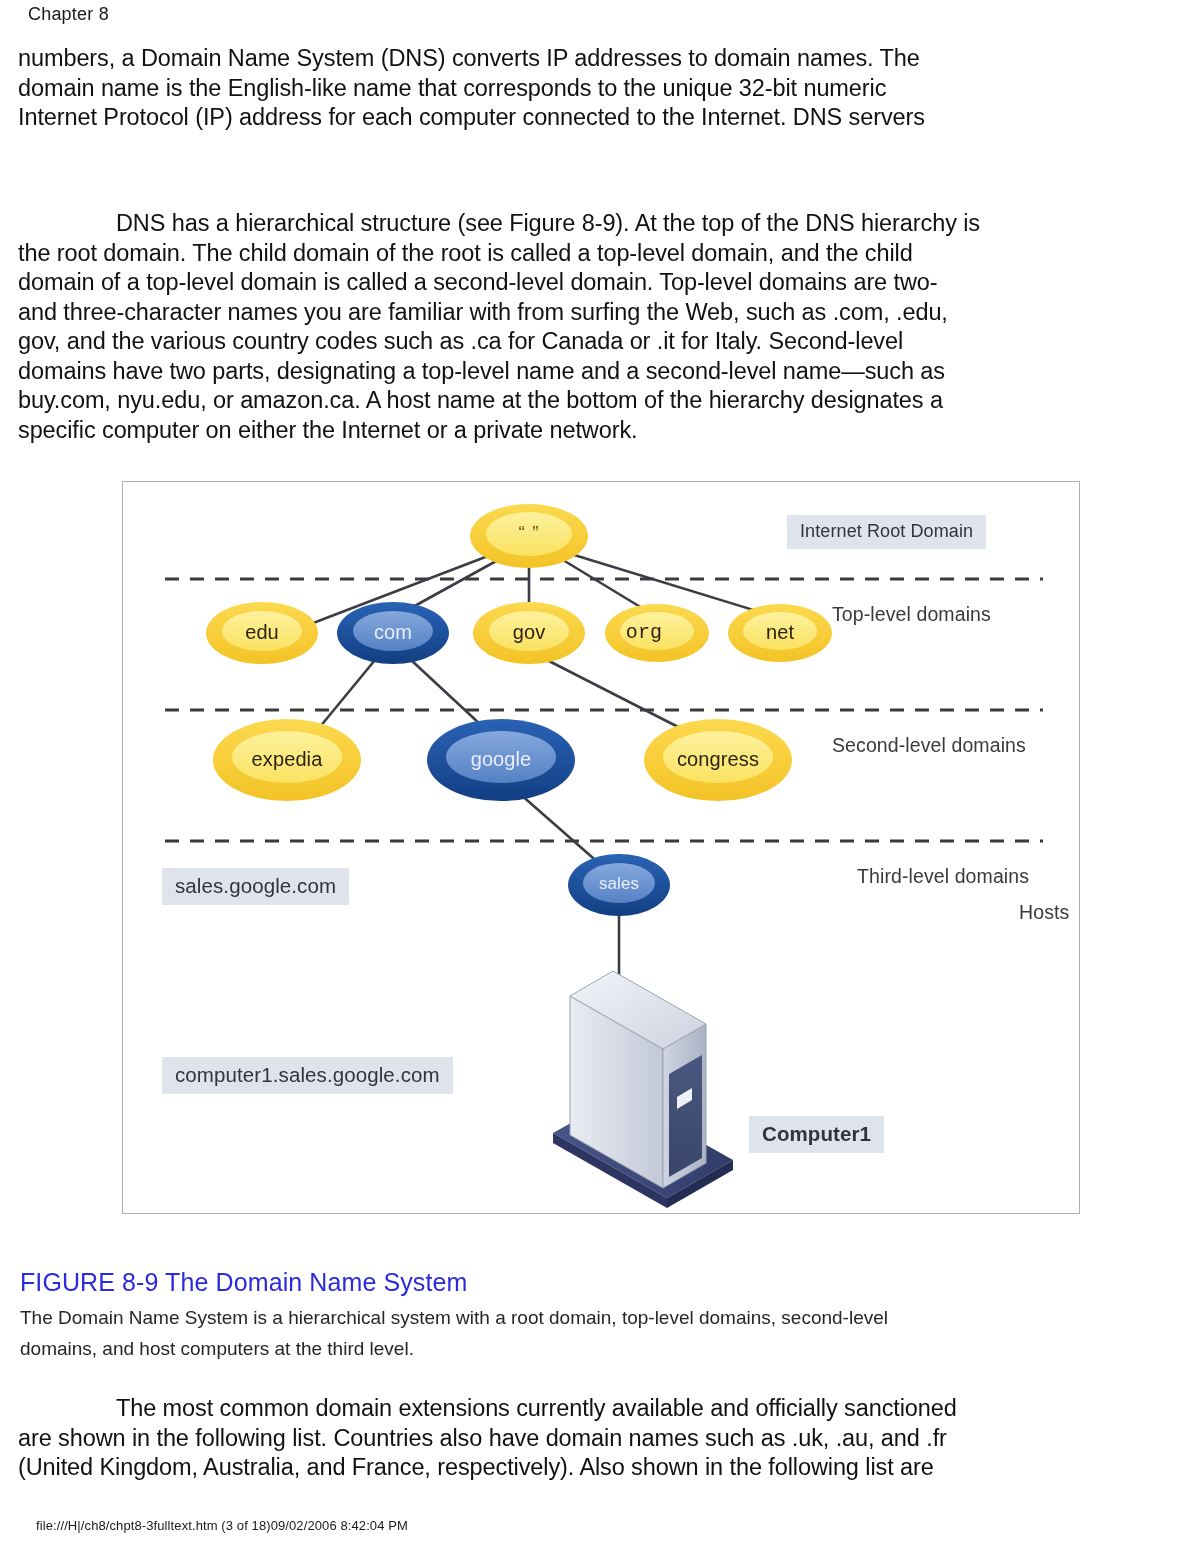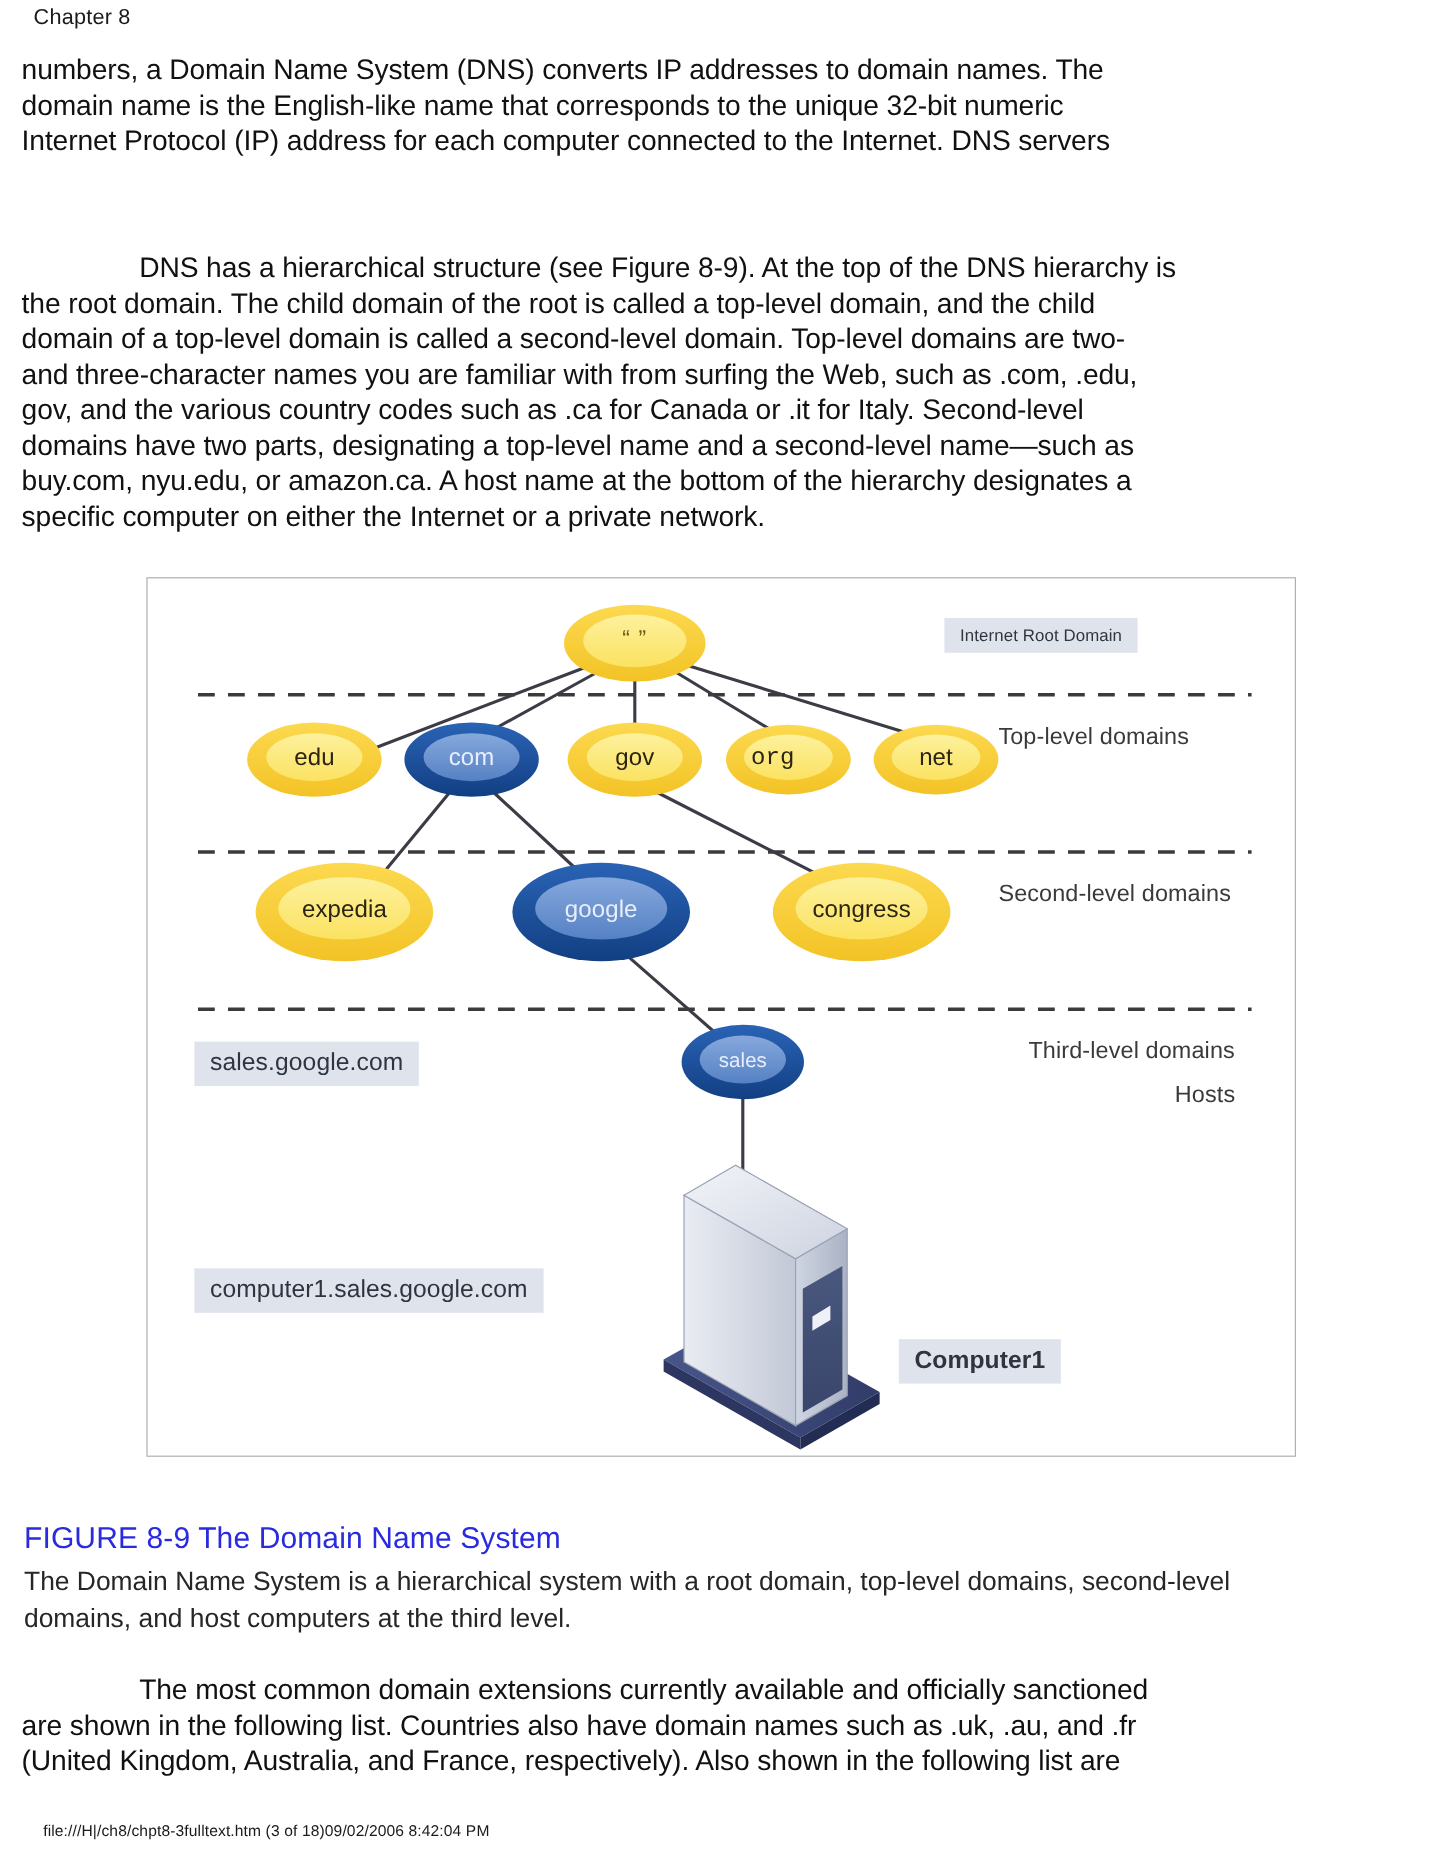--- a/index.html
+++ b/index.html
@@ -99,38 +99,38 @@
   
   .callout {
     position: absolute;
     background: #dfe3ec;
     color: #2f3540;
     font-size: 20.5px;
     padding: 6px 13px 7px 13px;
     white-space: nowrap;
     letter-spacing: 0.1px;
   }
-  .callout.big { font-size: 14px; }
+  .callout.big { font-size: 18px; }
 
   
   .fig-caption-title {
     position: absolute;
     left: 20px;
     top: 1268px;
     font-size: 25px;
     color: #2a2adf;
     white-space: nowrap;
     letter-spacing: 0.1px;
   }
   .fig-caption-body {
     position: absolute;
     left: 20px;
     top: 1302px;
     width: 1140px;
-    font-size: 22px;
+    font-size: 19px;
     line-height: 31px;
     color: #262626;
   }
   .fig-caption-body .ln { display: block; white-space: nowrap; }
 
   
   .footer {
     position: absolute;
     left: 36px;
     top: 1518px;
@@ -304,21 +304,21 @@
     <span class="node-label dark" style="left:521px; top:150px;font-family:Liberation Mono, monospace;">org</span>
     <span class="node-label dark" style="left:657px; top:150px;">net</span>
     <span class="node-label dark" style="left:164px; top:277px;">expedia</span>
     <span class="node-label light" style="left:378px; top:277px;">google</span>
     <span class="node-label dark" style="left:595px; top:277px;">congress</span>
     <span class="node-label light small" style="left:496px; top:402px;">sales</span>
 
     <span class="tier-caption" style="left:709px; top:121px;">Top-level domains</span>
     <span class="tier-caption" style="left:709px; top:252px;">Second-level domains</span>
     <span class="tier-caption" style="left:734px; top:383px;">Third-level domains</span>
-    <span class="tier-caption" style="left:856px; top:419px;">Hosts</span>
+    <span class="tier-caption" style="left:896px; top:419px;">Hosts</span>
 
     <span class="callout big" style="left:664px; top:33px;">Internet Root Domain</span>
     <span class="callout" style="left:39px;  top:386px;">sales.google.com</span>
     <span class="callout" style="left:39px;  top:575px;">computer1.sales.google.com</span>
     <span class="callout" style="left:626px; top:634px;font-weight:bold;">Computer1</span>
 
   </div>
 </div>
 
 <div class="fig-caption-title">FIGURE 8-9 The Domain Name System</div>

